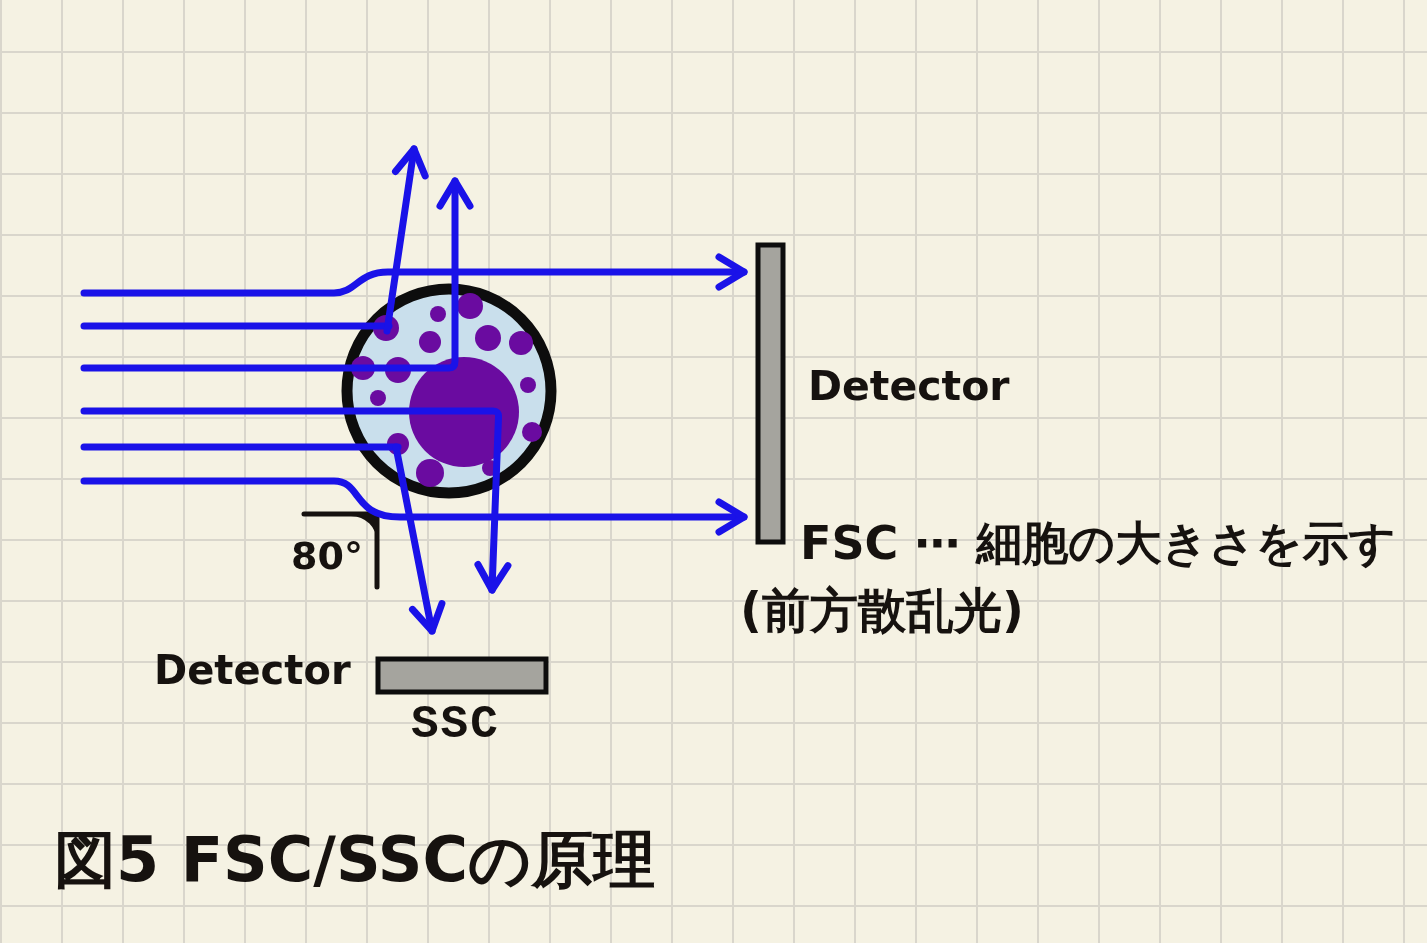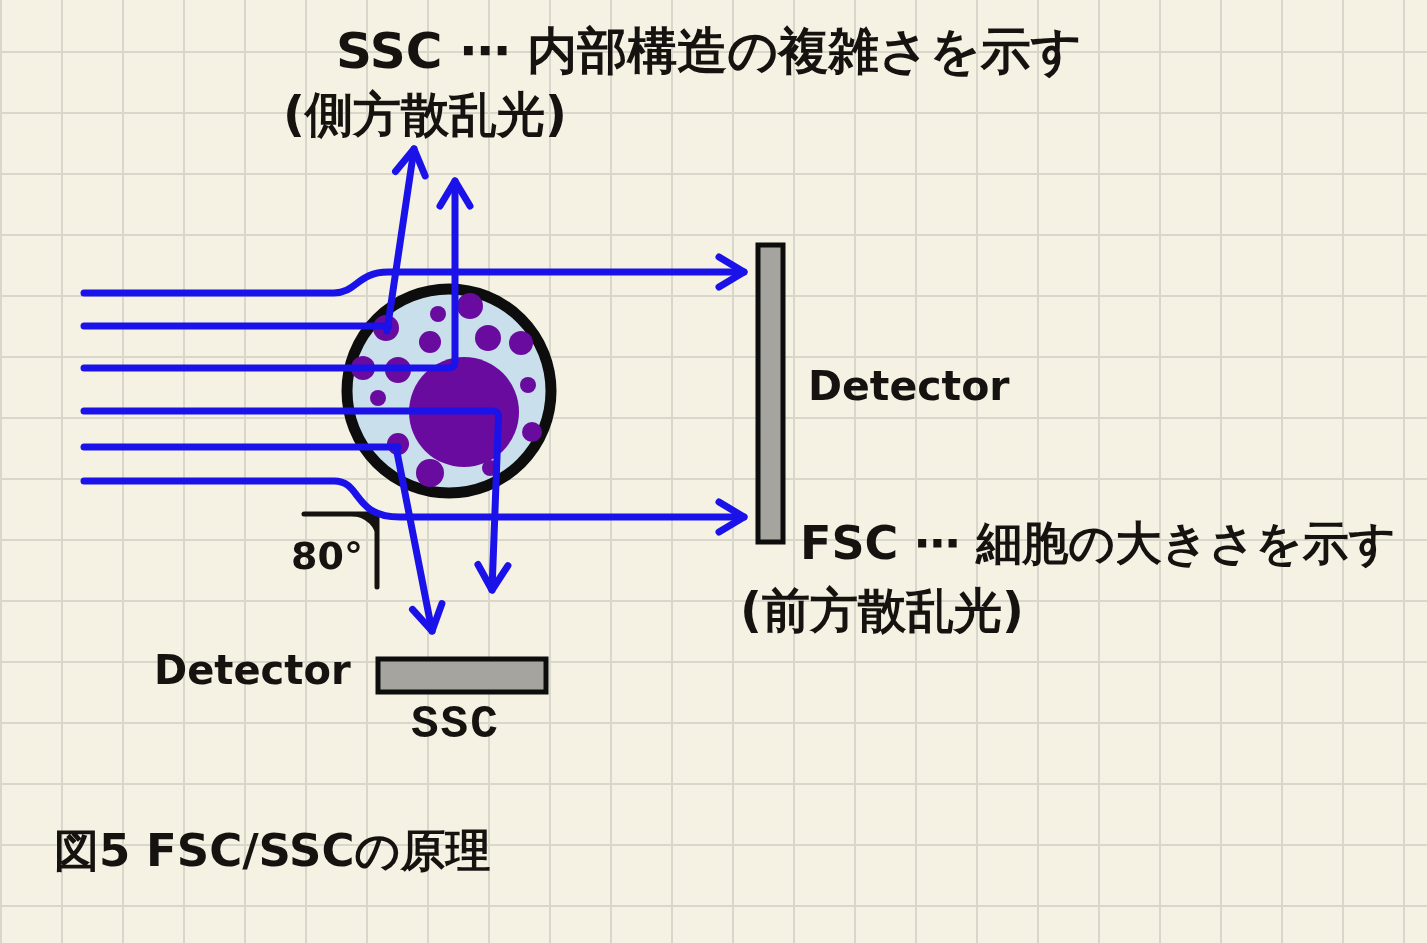--- a/index.html
+++ b/index.html
@@ -57,21 +57,21 @@
     line-height:1.1;
   }
   .lbl-ssc-title   {left:336px; top:24px;  font-size:50px;}
   .lbl-ssc-sub     {left:283px; top:88px;  font-size:48px;}
   .lbl-det-side    {left:808px; top:364px; font-size:41px;}
   .lbl-fsc-title   {left:800px; top:518px; font-size:46px;}
   .lbl-fsc-sub     {left:740px; top:584px; font-size:48px;}
   .lbl-angle       {left:291px; top:536px; font-size:38px;}
   .lbl-det-bottom  {left:154px; top:648px; font-size:40px;}
   .lbl-ssc-bottom  {left:411px; top:700px; font-size:46px; letter-spacing:2px;font-family:Liberation Mono, monospace;}
-  .lbl-caption     {left:54px;  top:826px; font-size:45px;}
+  .lbl-caption     {left:54px;  top:826px; font-size:62px;}
 </style>
 </head>
 <body>
 
 <div class="canvas">
 
   <svg class="diagram" viewBox="0 0 1427 943">
     <defs>
       <marker id="arrow-head" markerUnits="userSpaceOnUse" markerWidth="70" markerHeight="70" viewBox="-35 -35 70 70" refX="0" refY="0" orient="auto">
         <path class="arrow-head-path" d="M-25,-15 L0,0 L-25,15"></path>
@@ -112,22 +112,20 @@
       <path class="beam" d="M84,326 H389"></path>
       <path class="beam" marker-end="url(#arrow-head)" d="M84,368 H449 Q455,368 455,361 V181"></path>
       <path class="beam" marker-end="url(#arrow-head)" d="M84,411 H493 Q499,411 498.5,417 L492,590"></path>
       <path class="beam" d="M84,447 H398"></path>
       <path class="beam" marker-end="url(#arrow-head)" d="M84,481 H334 C362,481 352,517 400,517 H744"></path>
       <path class="beam" marker-end="url(#arrow-head)" d="M387,331 L414,149"></path>
       <path class="beam" marker-end="url(#arrow-head)" d="M396,447 L432,631"></path>
     </g>
   </svg>
 
-  <div class="label lbl-ssc-title">SSC ⋯ 内部構造の複雑さを示す</div>
-  <div class="label lbl-ssc-sub">(側方散乱光)</div>
   <div class="label lbl-det-side">Detector</div>
   <div class="label lbl-fsc-title">FSC ⋯ 細胞の大きさを示す</div>
   <div class="label lbl-fsc-sub">(前方散乱光)</div>
   <div class="label lbl-angle">80°</div>
   <div class="label lbl-det-bottom">Detector</div>
   <div class="label lbl-ssc-bottom">SSC</div>
   <div class="label lbl-caption">図5 FSC/SSCの原理</div>
 
 </div>
 

